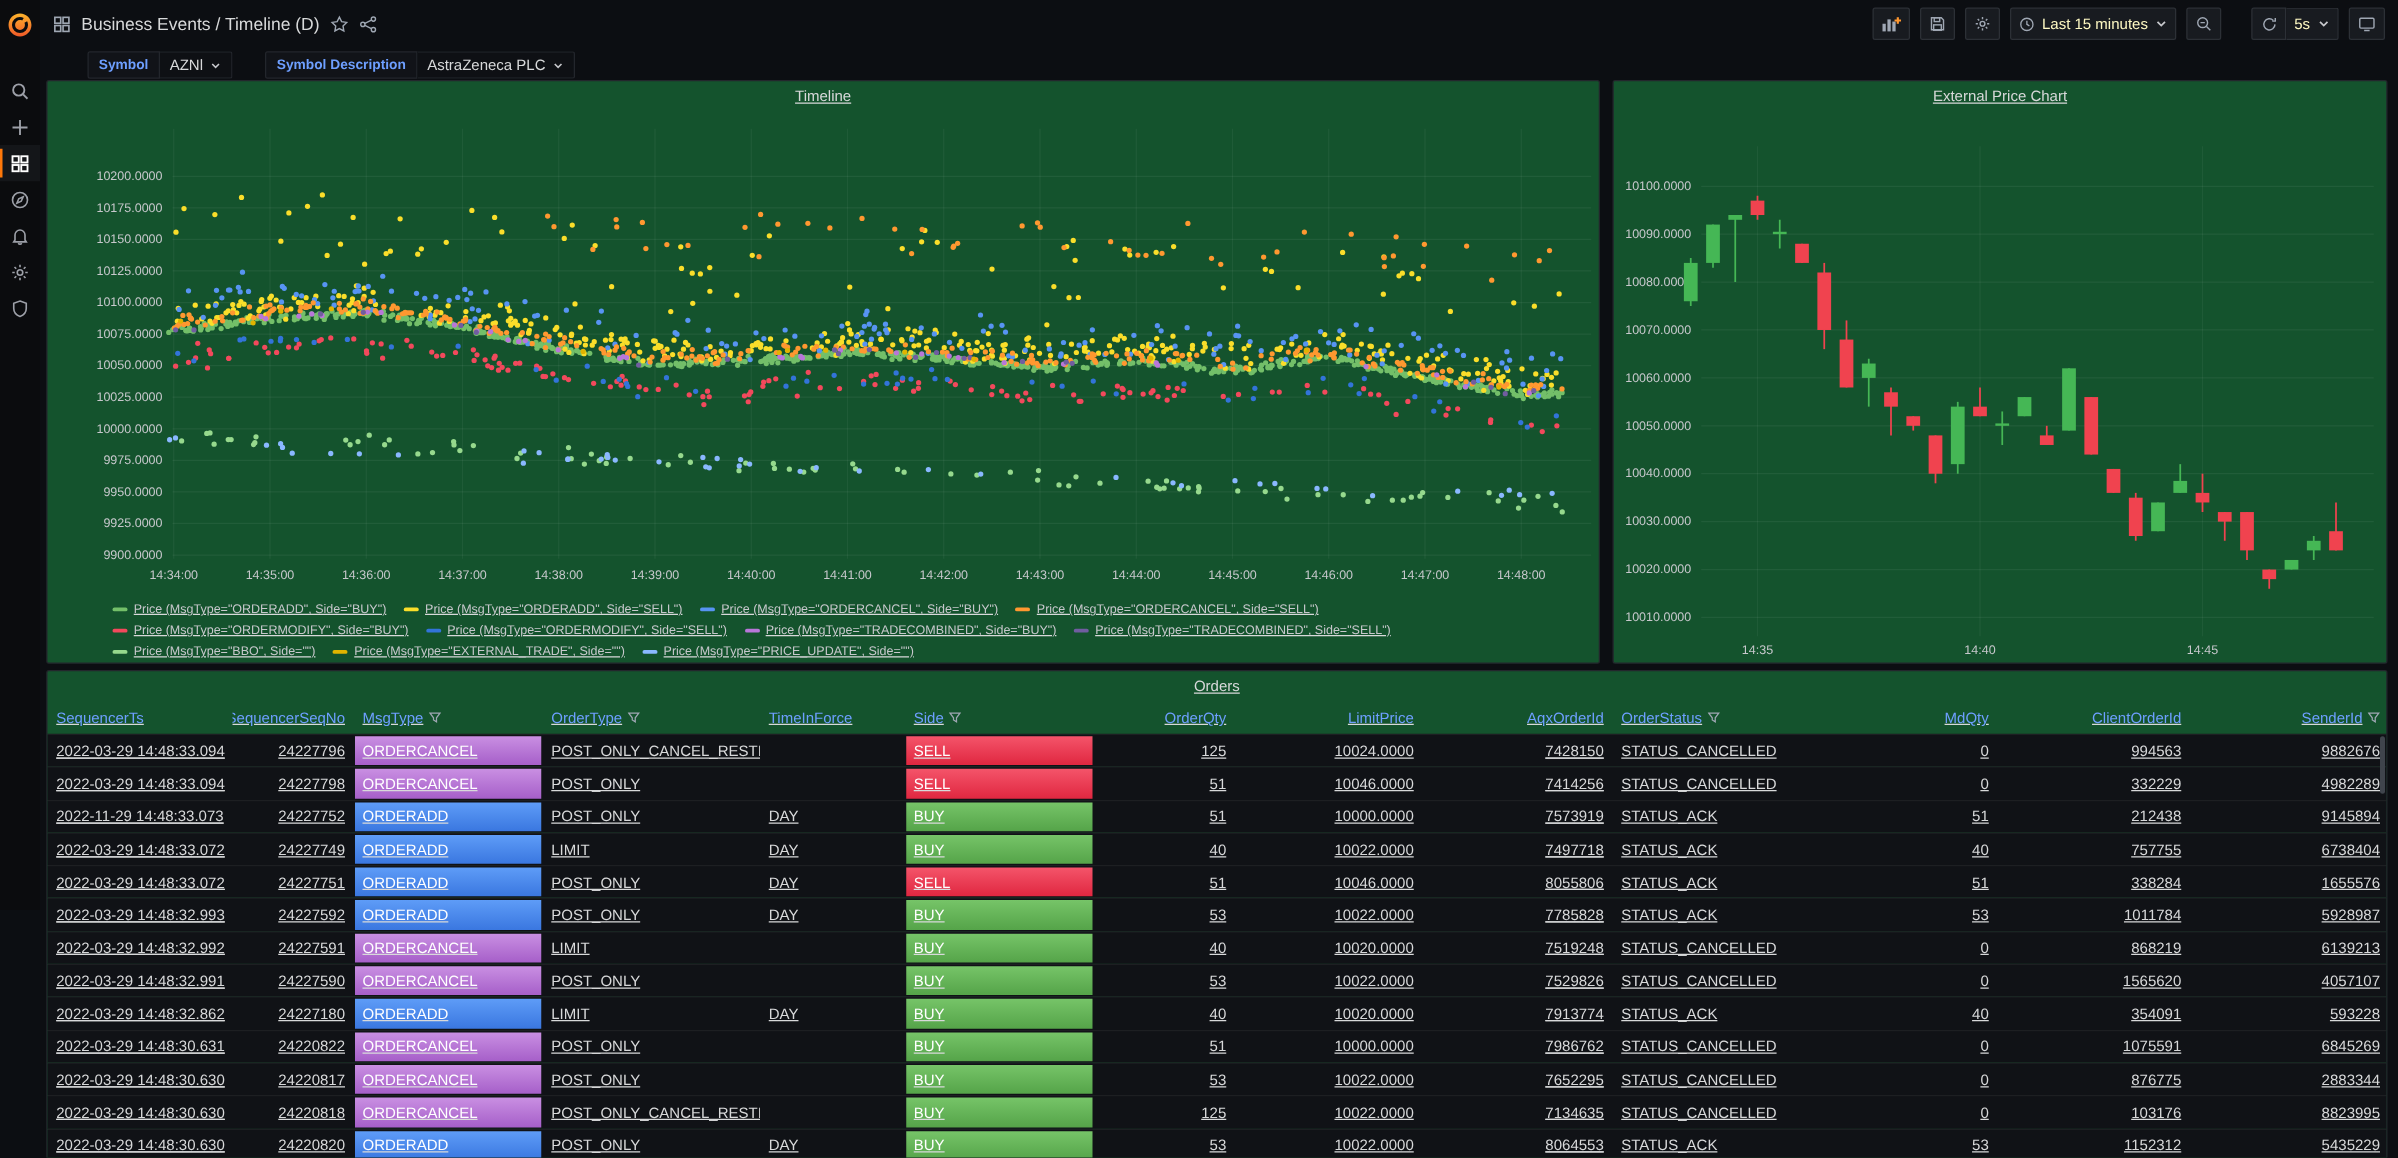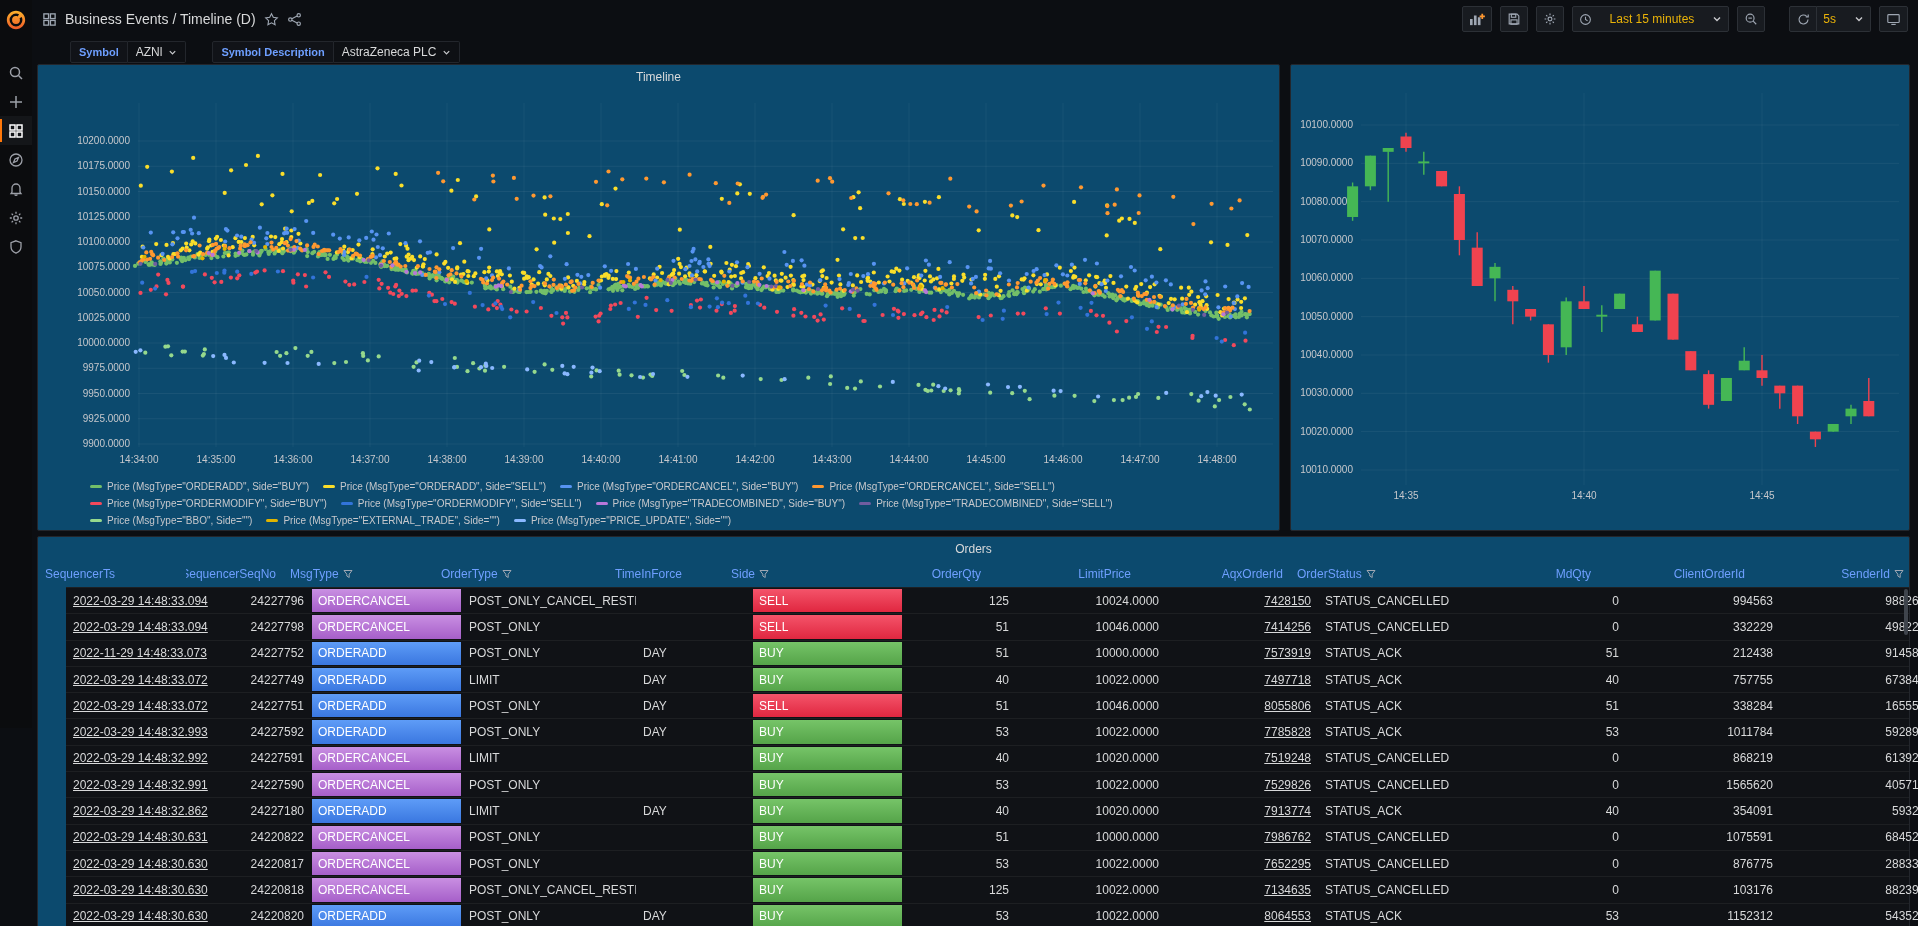--- a/index.html
+++ b/index.html
@@ -17,56 +17,56 @@
   .side-item.active svg { stroke:#ffffff; }
   .side-item.active::before { content:""; position:absolute; left:0; top:3px; bottom:3px; width:2px; background:#ff780a; }
 
   
   .main { flex:1; display:flex; flex-direction:column; }
   .navbar { height:38px; display:flex; align-items:center; padding:0 10px; background:#0c0e12; }
   .nav-left { display:flex; align-items:center; gap:8px; }
   .nav-title { font-size:14px; font-weight:500; color:#d8d9da; white-space:nowrap; }
   .nav-icon { color:#9fa7b3; display:flex; align-items:center; cursor:pointer; }
   .nav-right { margin-left:auto; display:flex; align-items:center; gap:8px; }
-  .tb-btn { height:26px; min-width:28px; padding:0 6px; display:flex; align-items:center; justify-content:center; gap:18px;
-    background:#181b20; border:1px solid #2c3036; border-radius:2px; color:#eab308; font-size:12px; cursor:pointer; }
+  .tb-btn { height:26px; min-width:28px; padding:0 6px; display:flex; align-items:center; justify-content:center; gap:6px;
+    background:#181b20; border:1px solid #2c3036; border-radius:2px; color:#fef9c3; font-size:12px; cursor:pointer; }
   .tb-group { display:flex;margin-left:16px; }
   .tb-group .tb-btn:first-child { border-radius:2px 0 0 2px; }
   .tb-group .tb-btn + .tb-btn { border-left:none; border-radius:0 2px 2px 0; }
 
   
   .filters { height:24px; display:flex; align-items:center; gap:26px; padding:0 10px 0 38px; margin-top:2px; }
   .filter-group { display:flex; }
   .filter-label { background:#111318; border:1px solid #23262c; color:#6e9fff; font-size:11px; font-weight:700;
     height:22px; display:flex; align-items:center; padding:0 8px; border-radius:2px 0 0 2px; }
   .filter-value { background:#0e1014; border:1px solid #23262c; border-left:none; color:#d8d9da; font-size:12px;
     height:22px; display:flex; align-items:center; gap:6px; padding:0 8px; border-radius:0 2px 2px 0; cursor:pointer; }
 
   
   .dash { position:relative; flex:1; }
-  .panel { position:absolute; background:#0c4a6e; border:1px solid #23262c; border-radius:2px; }
+  .panel { position:absolute; background:#14532d; border:1px solid #23262c; border-radius:2px;text-decoration:underline; }
   .panel-title { height:24px; line-height:24px; text-align:center; font-size:12px; font-weight:500; color:#d8d9da; cursor:pointer; }
   #panel-timeline { left:5px; top:0; width:1243px; height:467px; }
   #panel-price    { left:1258px; top:0; width:620px; height:467px; }
   #panel-orders   { left:5px; top:472px; width:1873px; height:420px; }
 
   svg text { font-family:"Liberation Sans", sans-serif; }
   .axis-text { fill:#c7c8cc; font-size:10px; }
 
   
   .legend { padding:2px 8px 0 52px; display:flex; flex-wrap:wrap; column-gap:14px; row-gap:2px; }
   .legend-item { display:flex; align-items:center; gap:5px; font-size:10px; color:#c7c8cc; cursor:pointer; white-space:nowrap; height:15px; }
   .legend-swatch { width:12px; height:3px; border-radius:2px; flex-shrink:0; }
 
   
   .gtable { position:relative; font-size:12px; }
   .g-row { display:grid; align-items:stretch; }
   .g-head { height:26px; }
   .g-head .g-cell { color:#6e9fff; font-weight:500; display:flex; align-items:center; gap:4px; cursor:pointer; }
-  .g-body .g-row { height:26.3px; border-top:1px solid rgba(255,255,255,0.055); background:#101216;margin-left:28px; }
+  .g-body .g-row { height:26.3px; border-top:1px solid rgba(255,255,255,0.055); background:#101216; }
   .g-cell { padding:0 7px; display:flex; align-items:center; overflow:hidden; white-space:nowrap; color:#d8d9da; }
   .g-cell.al-r { justify-content:flex-end; }
   .g-cell.colored { padding:1px 1px; }
   .cell-fill { width:100%; height:100%; display:flex; align-items:center; padding:0 6px; color:#fff; }
   a.cell-link { color:#d8d9da; text-decoration:underline; cursor:pointer; }
   .tbl-scroll { position:absolute; right:1px; top:28px; width:4px; height:46px; background:#3f444c; border-radius:2px; }
 </style>
 </head>
 <body>
 
@@ -2313,20 +2313,21 @@
               <span>Price (MsgType="EXTERNAL_TRADE", Side="")</span>
             </span>
             <span class="legend-item">
               <span class="legend-swatch" style="background: rgb(138, 184, 255);"></span>
               <span>Price (MsgType="PRICE_UPDATE", Side="")</span>
             </span>
           </div>
       </section>
 
       <section class="panel" id="panel-price">
+        <div class="panel-title">External Price Chart</div>
         <svg id="pc-svg" width="618" height="440">
             <line x1="70" x2="608" y1="60" y2="60" stroke="rgba(255,255,255,0.06)"></line>
             <text x="62" y="63" text-anchor="end" class="axis-text">10100.0000</text>
             <line x1="70" x2="608" y1="98.33" y2="98.33" stroke="rgba(255,255,255,0.06)"></line>
             <text x="62" y="101.33" text-anchor="end" class="axis-text">10090.0000</text>
             <line x1="70" x2="608" y1="136.66" y2="136.66" stroke="rgba(255,255,255,0.06)"></line>
             <text x="62" y="139.66" text-anchor="end" class="axis-text">10080.0000</text>
             <line x1="70" x2="608" y1="174.99" y2="174.99" stroke="rgba(255,255,255,0.06)"></line>
             <text x="62" y="177.99" text-anchor="end" class="axis-text">10070.0000</text>
             <line x1="70" x2="608" y1="213.32" y2="213.32" stroke="rgba(255,255,255,0.06)"></line>

